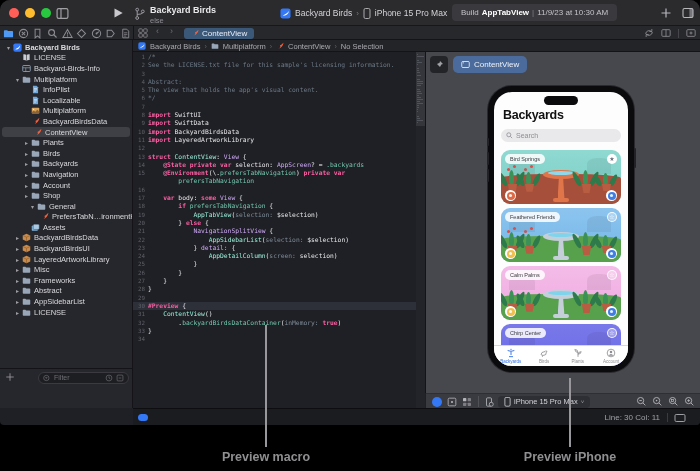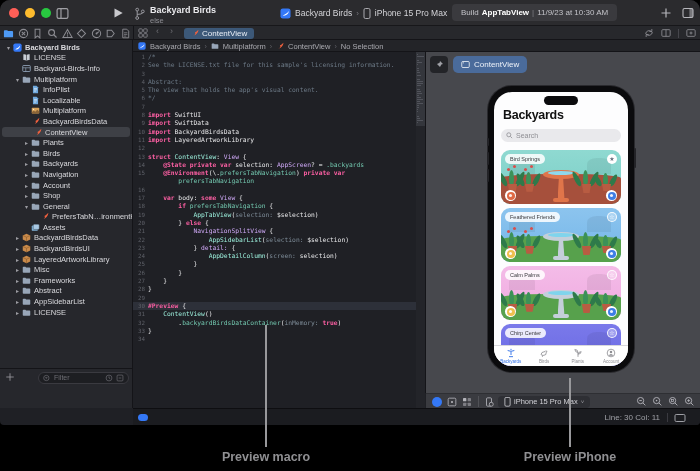--- a/index.html
+++ b/index.html
@@ -465,21 +465,21 @@
           </div>
           <div class="srow" style="padding-left: 22px;">
             <span class="chv">▸</span>
             <span class="fic">
               <svg viewBox="0 0 12 12">
                 <path d="M1 3.4q0-1 1-1h2.5l1 1H10q1 0 1 1v4.8q0 1-1 1H2q-1 0-1-1z" fill="#98A6B8"></path>
               </svg>
             </span>
             <span>Shop</span>
           </div>
-          <div class="srow" style="padding-left: 22px;">
+          <div class="srow" style="padding-left: 28px;">
             <span class="chv">▾</span>
             <span class="fic">
               <svg viewBox="0 0 12 12">
                 <path d="M1 3.4q0-1 1-1h2.5l1 1H10q1 0 1 1v4.8q0 1-1 1H2q-1 0-1-1z" fill="#98A6B8"></path>
               </svg>
             </span>
             <span>General</span>
           </div>
           <div class="srow" style="padding-left: 31px;">
             <span class="chv"></span>

